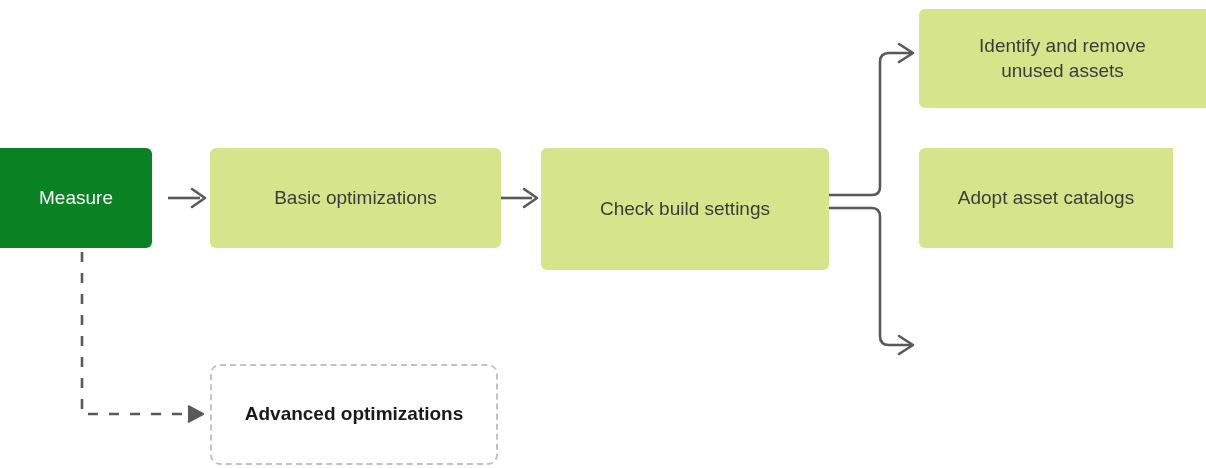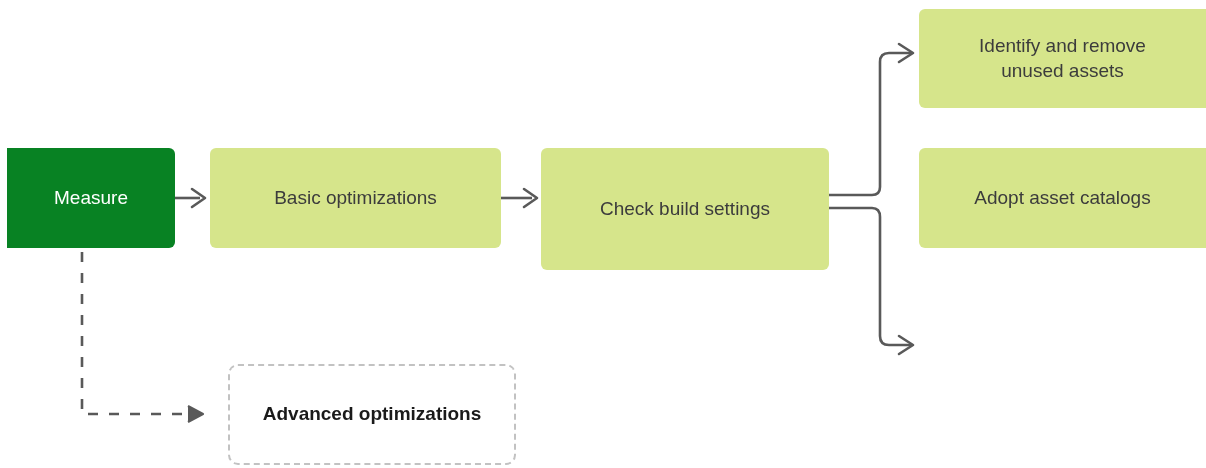--- a/index.html
+++ b/index.html
@@ -95,39 +95,39 @@
       <polyline points="899,336 913,345 899,354" fill="none" stroke="#595959" stroke-width="2.6" stroke-linecap="round" stroke-linejoin="round"></polyline>
     </g>
 
     <g>
       <path d="M 82 252 L 82 414 L 190 414" fill="none" stroke="#595959" stroke-width="2.6" stroke-dasharray="10 11" stroke-linecap="butt"></path>
       <polyline points="188,406 203,414 188,422" fill="#595959" stroke="#595959" stroke-width="2.2" stroke-linejoin="round"></polyline>
     </g>
 
   </svg>
 
-  <div class="node node-start" style="left:0px; top:148px; width:168px; height:100px;margin-left:7px;">
+  <div class="node node-start" style="left:0px; top:148px; width:152px; height:100px;">
     <span>Measure</span>
   </div>
 
   <div class="node node-step" style="left:210px; top:148px; width:291px; height:100px;">
     <span>Basic optimizations</span>
   </div>
 
   <div class="node node-step" style="left:541px; top:148px; width:288px; height:122px;">
     <span>Check build settings</span>
   </div>
 
   <div class="node node-leaf node-leaf-clipped" style="left:919px; top:3px; width:287px; height:99px;margin-top:6px;">
     <span>Identify and remove
 unused assets</span>
   </div>
 
-  <div class="node node-leaf node-leaf-clipped" style="left:919px; top:148px; width:287px; height:100px;">
+  <div class="node node-leaf node-leaf-clipped" style="left:919px; top:148px; width:254px; height:100px;">
     <span>Adopt asset catalogs</span>
   </div>
 
 
-  <div class="node node-dashed" style="left:228px; top:364px; width:288px; height:101px;">
+  <div class="node node-dashed" style="left:210px; top:364px; width:288px; height:101px;">
     <span>Advanced optimizations</span>
   </div>
 
 </div>
 
 </body></html>

